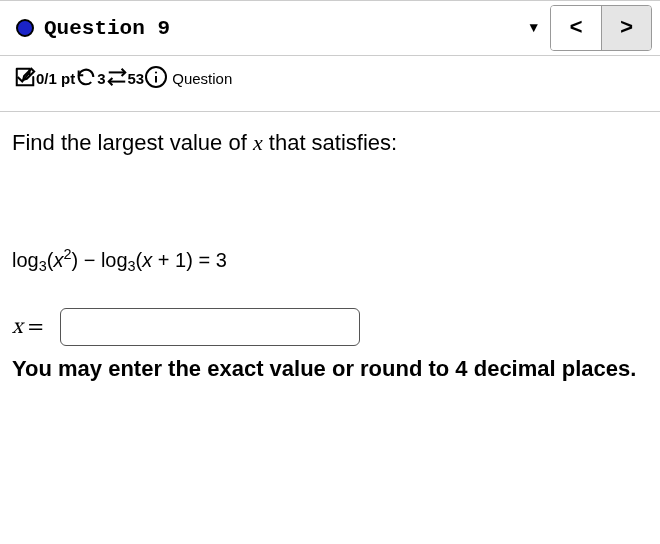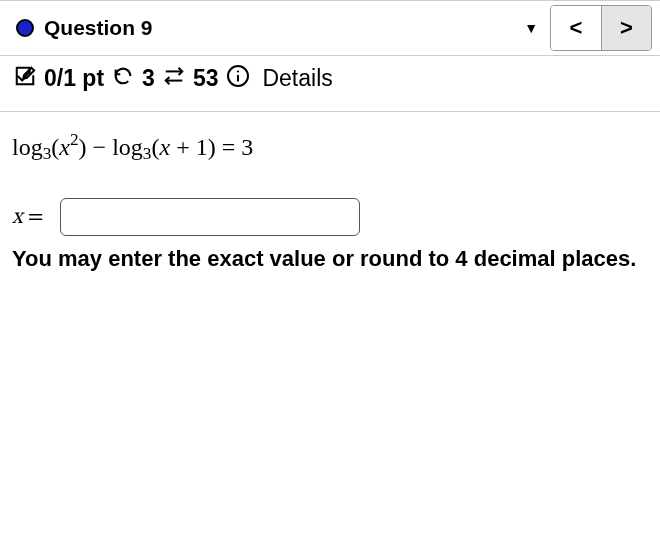--- a/index.html
+++ b/index.html
@@ -11,20 +11,21 @@
     background: #fff;
     width: 660px;
   }
   .topbar {
     display: flex;
     align-items: center;
     border-top: 1px solid #ccc;
     border-bottom: 1px solid #ccc;
     height: 56px;
     padding: 0 8px 0 16px;
+    font-family: Liberation Mono, monospace;
   }
   .status-dot {
     width: 18px; height: 18px;
     border-radius: 50%;
     background: #1a23c8;
     border: 2px solid #000;
     margin-right: 10px;
     flex: 0 0 auto;
   }
   .qtitle {
@@ -52,39 +53,38 @@
     font-size: 22px;
     font-weight: 600;
     background: #fff;
     cursor: pointer;
   }
   .navbtn + .navbtn { border-left: 1px solid #999; }
   .navbtn.next { background: #e5e5e5; }
   .metarow {
     display: flex;
     align-items: center;
-    gap: 8px;
     padding: 10px 16px 20px 14px;
     border-bottom: 1px solid #ccc;
-    font-size: 23px;
+    font-size: 15px;
     font-weight: 600;
     height: 56px;
   }
   .icon-svg { display: inline-block; vertical-align: middle; }
   .details-label { font-weight: 500; margin-left: 4px;}
   .body {
     padding: 18px 12px 12px 12px;
   }
   .prompt {
     font-size: 22px;
     margin-bottom: 90px;
   }
   .mathrow {
-    font-family: Liberation Serif, serif;
-    font-size: 24px;
+    font-family: Liberation Sans, sans-serif;
+    font-size: 20px;
     margin-bottom: 34px;
     white-space: nowrap;
   }
   .mathrow .sub { font-size: 0.72em; vertical-align: -0.25em; }
   .mathrow .sup { font-size: 0.72em; vertical-align: 0.55em; }
   .mathvar { font-style: italic; }
   .answer-row {
     display: flex;
     align-items: center;
     gap: 16px;
@@ -144,24 +144,27 @@
     </svg>
   </span>
   <span>53</span>
   <span class="icon-svg">
     <svg width="24" height="24" viewBox="0 0 24 24" fill="none" stroke="#000" stroke-width="2">
       <circle cx="12" cy="12" r="10"></circle>
       <circle cx="12" cy="7.5" r="1.1" fill="#000" stroke="none"></circle>
       <line x1="12" y1="11" x2="12" y2="17.5"></line>
     </svg>
   </span>
-  <span class="details-label">Details</span>
+  <span class="details-label">Question</span>
 </div>
 
 <div class="body">
+  <div class="prompt">
+    <span>Find the largest value of </span><span class="mathvar" style="font-family:'Cambria Math','Times New Roman',serif;">x</span><span> that satisfies:</span>
+  </div>
 
   <div class="mathrow">
     <span>log</span><span class="sub">3</span><span>(</span><span class="mathvar">x</span><span class="sup">2</span><span>)</span><span> − </span><span>log</span><span class="sub">3</span><span>(</span><span class="mathvar">x</span><span> + 1</span><span>)</span><span> = 3</span>
   </div>
 
   <div class="answer-row">
     <span><span class="mathvar">x</span><span> = </span></span>
     <input class="answer-input" type="text" value="" style="">
   </div>
 

